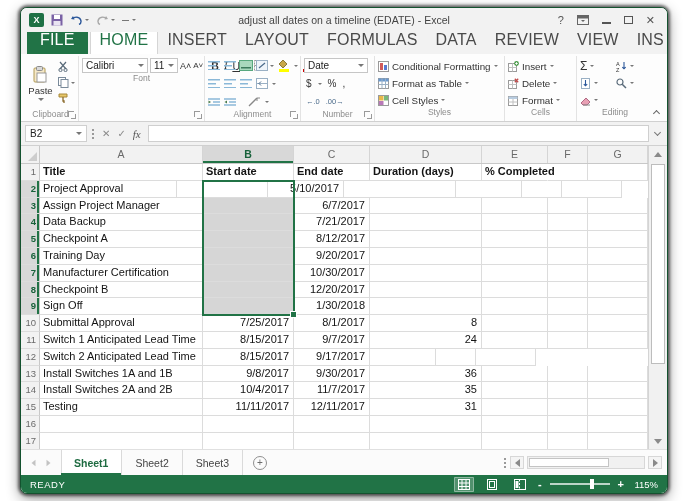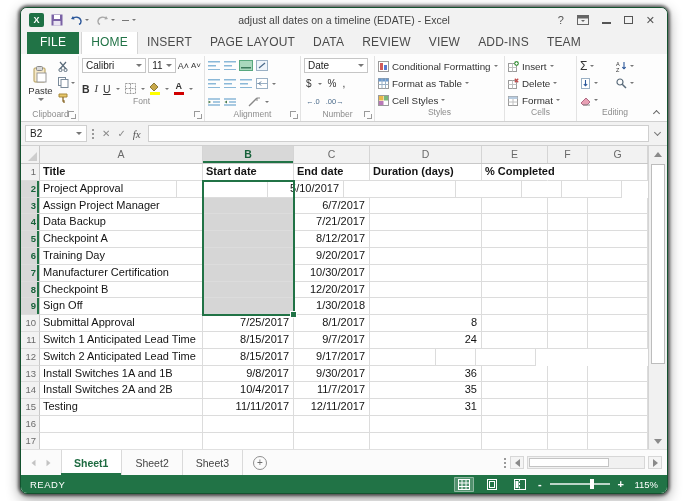--- a/index.html
+++ b/index.html
@@ -15,21 +15,21 @@
     display:flex;align-items:center;justify-content:center;border-radius:2px;}
   .dd{width:0;height:0;border-left:3px solid transparent;border-right:3px solid transparent;border-top:3px solid #777;display:inline-block;}
   .dd.sm{border-left-width:2.5px;border-right-width:2.5px;border-top-width:2.5px;}
   .title-text{position:absolute;left:0;right:0;text-align:center;font-size:10.5px;color:#444;z-index:1;}
   .wctrl{display:flex;align-items:center;gap:13px;margin-left:auto;padding-right:12px;position:relative;z-index:2;color:#555;}
   .wctrl .glyph{font-size:11px;line-height:1;}
   .max-box{width:9px;height:8px;border:1px solid #555;}
   .min-bar{width:9px;height:2px;background:#555;margin-top:5px;}
   
   .tabstrip{height:22px;background:#f2f2f2;display:flex;align-items:flex-end;padding-left:6px;flex:none;}
-  .rtab{font-size:12px;color:#4a4a4a;padding:4px 9px 5px;letter-spacing:.2px;}
+  .rtab{font-size:16px;color:#4a4a4a;padding:4px 9px 5px;letter-spacing:.2px;}
   .rtab.file{background:#217346;color:#fff;padding:4px 13px 5px;margin-right:2px;}
   .rtab.active{background:#fff;border:1px solid #d5d5d5;border-bottom:none;color:#217346;padding-bottom:6px;margin-bottom:-1px;}
   
   .ribbon{height:68px;background:#fdfdfd;border-bottom:1px solid #d0d0d0;display:flex;padding:2px 2px 0 2px;position:relative;flex:none;}
   .rgroup{display:flex;flex-direction:column;border-right:1px solid #e3e3e3;padding:1px 3px 0;position:relative;flex:none;}
   .rg-body{display:flex;flex:1;gap:3px;}
   .rg-label{font-size:8.5px;color:#8c8c8c;text-align:center;padding:0 0 2px;flex:none;}
   .launcher{position:absolute;right:2px;bottom:2px;width:8px;height:8px;}
   .launcher:before{content:'';position:absolute;left:0;top:0;width:5px;height:5px;border-left:1px solid #9a9a9a;border-top:1px solid #9a9a9a;}
   .launcher:after{content:'';position:absolute;right:0;bottom:0;width:4px;height:4px;border-right:1px solid #9a9a9a;border-bottom:1px solid #9a9a9a;}
@@ -162,20 +162,21 @@
         <span class="max-box"></span>
         <span class="glyph">✕</span>
       </div>
     </div>
 
     <div class="tabstrip">
         <div class="rtab file">FILE</div>
         <div class="rtab active">HOME</div>
         <div class="rtab">INSERT</div>
         <div class="rtab">PAGE LAYOUT</div>
+        <div class="rtab">FORMULAS</div>
         <div class="rtab">DATA</div>
         <div class="rtab">REVIEW</div>
         <div class="rtab">VIEW</div>
         <div class="rtab">ADD-INS</div>
         <div class="rtab">TEAM</div>
       </div>
 
     <div class="ribbon">
 
       <div class="rgroup" style="width:56px">
@@ -210,21 +211,21 @@
                   <path d="M5 4 L5 8 L6 8 L6 10" stroke="#8a6a2a" stroke-width="1.3" fill="none"></path>
                 </svg>
               </span>
           </div>
         </div>
         <div class="rg-label">Clipboard</div>
         <span class="launcher"></span>
       </div>
 
       <div class="rgroup" style="width:126px">
-        <div style="display:flex;flex-direction:column;gap:8px;padding-top:1px">
+        <div style="display:flex;flex-direction:row;gap:8px;padding-top:1px">
           <div class="fontrow">
             <span class="combo" style="width:66px">
                 <span>Calibri</span>
                 <span class="dd"></span>
               </span>
             <span class="combo" style="width:28px">
                 <span>11</span>
                 <span class="dd"></span>
               </span>
             <span style="font-size:9px;color:#333">A˄</span>

